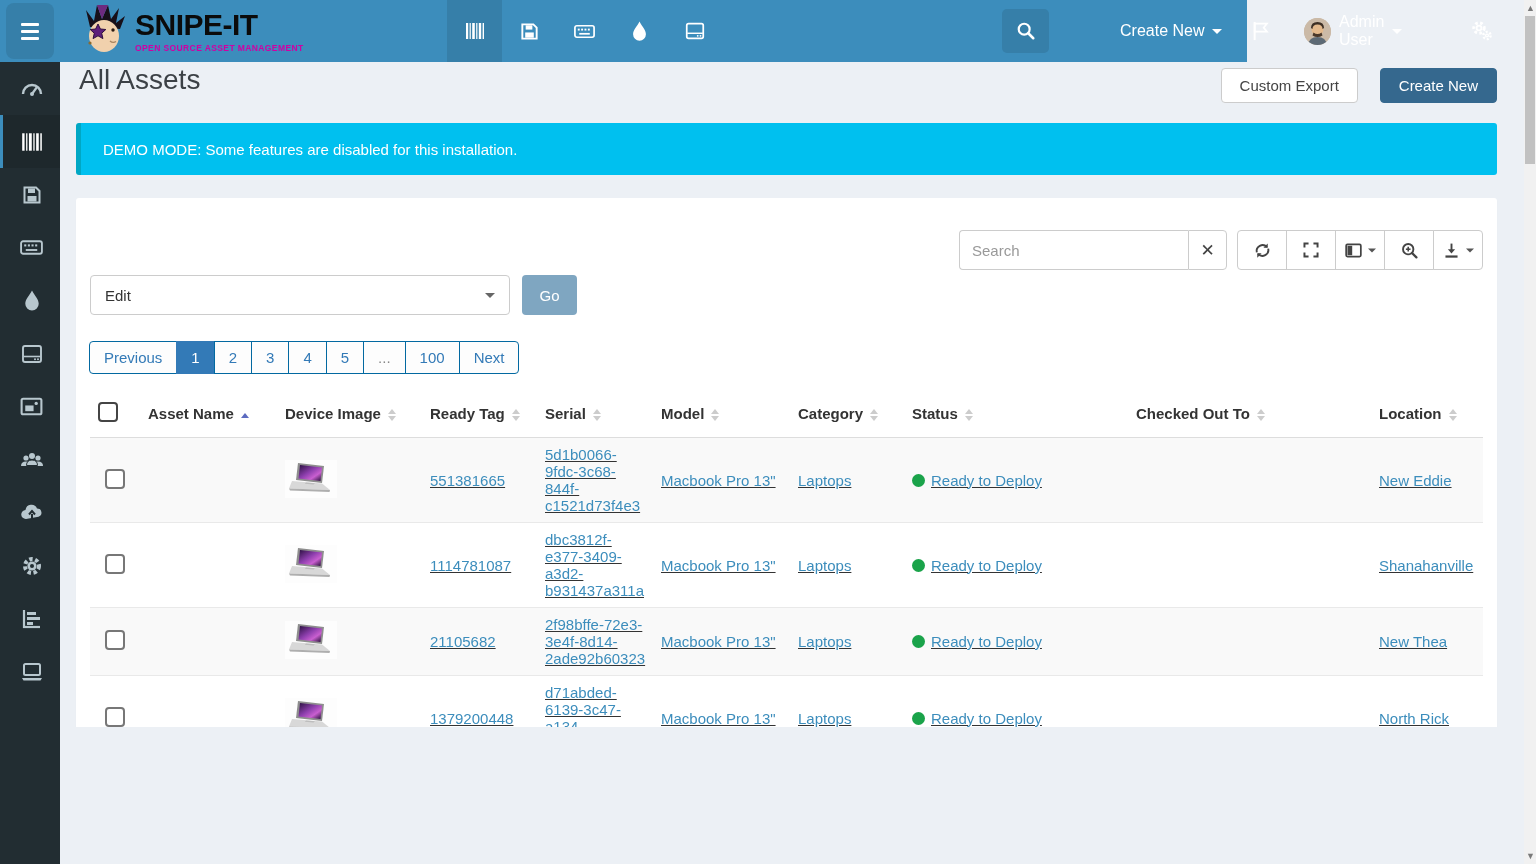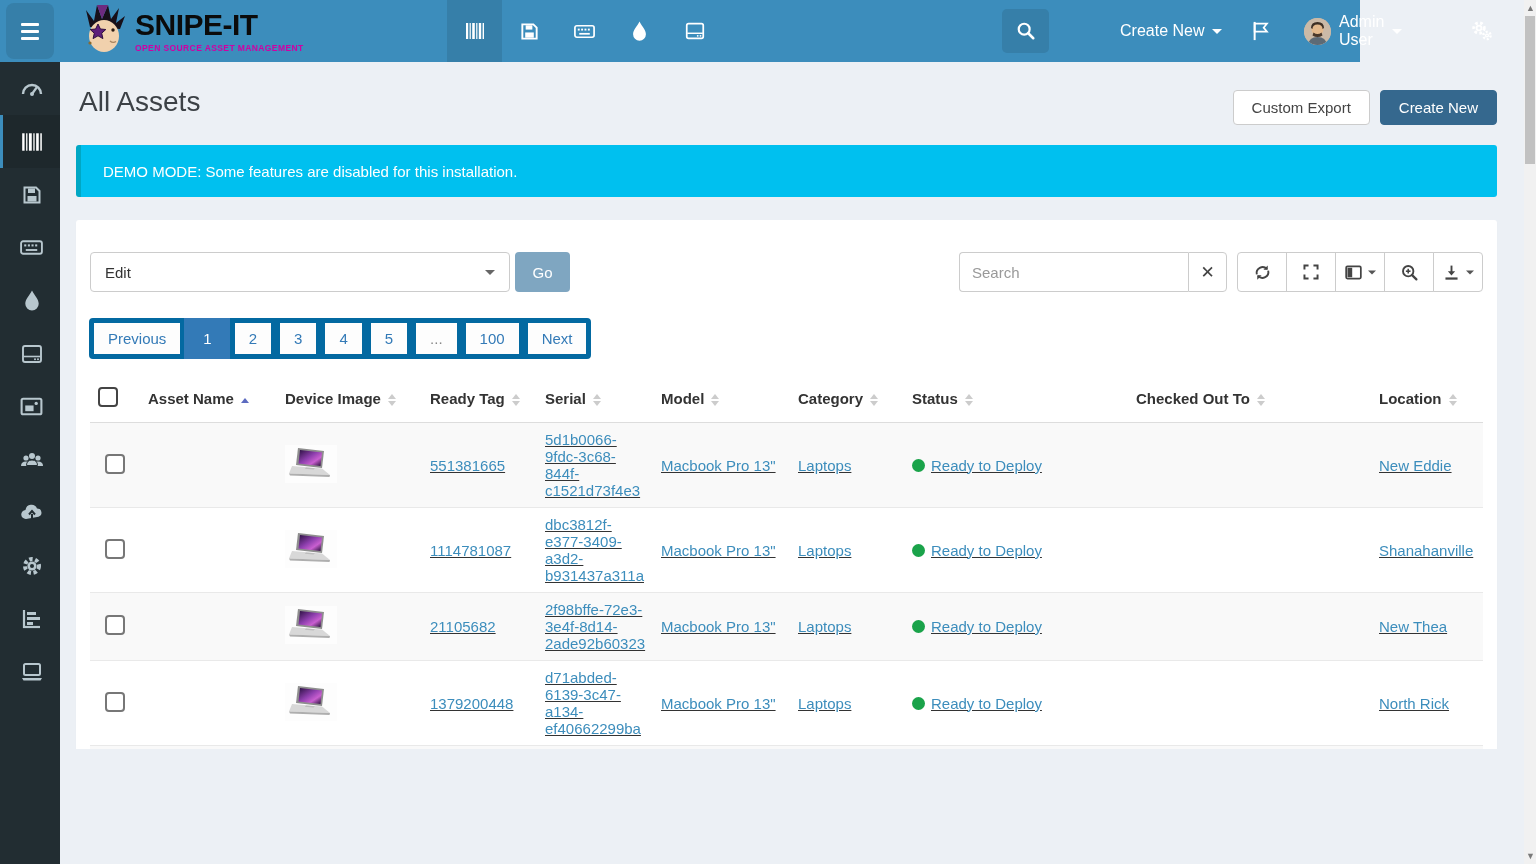--- a/index.html
+++ b/index.html
@@ -6,21 +6,21 @@
   html,body { margin:0; padding:0; }
   body {
     width:1536px; height:864px; overflow:hidden;
     font-family:"Liberation Sans","DejaVu Sans",sans-serif;
     background:#ecf0f5; color:#333;
   }
   .app { position:relative; width:1536px; height:864px; }
 
   
   .navbar {
-    position:absolute; top:0; left:0; width:1360px; height:62px;
+    position:absolute; top:0; left:0; width:1247px; height:62px;
     background:var(--navbar-blue); z-index:20;
   }
   .hamburger {
     position:absolute; left:6px; top:3px; width:48px; height:56px;
     background:var(--navbar-dark); border:none; border-radius:8px;
     display:flex; align-items:center; justify-content:center; cursor:pointer;
   }
   .hamburger-bars { display:flex; flex-direction:column; gap:4px; }
   .hamburger-bars span { display:block; width:18px; height:3px; background:#fff; border-radius:1px; }
 
@@ -52,39 +52,39 @@
   .nav-gears { left:1470px; }
   .caret { width:0; height:0; border-left:5px solid transparent; border-right:5px solid transparent; border-top:5px solid #fff; display:inline-block; }
   .avatar { width:27px; height:27px; border-radius:50%; overflow:hidden; background:#c9b8a6; flex:0 0 auto; }
 
   
   .sidebar { position:absolute; left:0; top:62px; width:60px; height:802px; background:var(--sidebar-bg); }
   .side-item { height:53px; display:flex; align-items:center; justify-content:center; color:#b8c7ce; cursor:pointer; border-left:3px solid transparent; }
   .side-item.active { background:var(--sidebar-active-bg); border-left-color:var(--navbar-blue); color:#fff; }
 
   
-  .content { position:absolute; left:60px; top:70px; width:1464px; height:679px; overflow:hidden; }
+  .content { position:absolute; left:60px; top:48px; width:1464px; height:679px; overflow:hidden; }
   .page-header { position:relative; height:75px; }
   .page-title { position:absolute; left:19px; top:16px; margin:0; font-size:28px; font-weight:400; color:#3c4146; }
-  .header-actions { position:absolute; right:27px; top:20px; display:flex; gap:10px; }
+  .header-actions { position:absolute; right:27px; top:20px; display:flex; gap:22px; }
   .btn { font-family:inherit; font-size:15px; border-radius:4px; cursor:pointer; }
   .btn-default { background:#fff; color:#444; border:1px solid #ccc; padding:8px 18px; }
   .btn-primary { background:var(--primary-btn); color:#fff; border:1px solid var(--primary-btn); padding:8px 18px; }
 
   .demo-banner {
     margin:0 27px 0 16px; height:52px; background:var(--banner-cyan);
     border-left:5px solid var(--banner-edge); border-radius:3px;
     display:flex; align-items:center; padding-left:22px;
     color:#fff; font-size:15px;
   }
 
   .card { margin:23px 27px 0 16px; background:#fff; border-radius:3px; padding:32px 14px 20px 14px; min-height:660px; box-shadow:0 1px 1px rgba(0,0,0,.05); }
 
   .card-toolbar { display:flex; justify-content:space-between; align-items:flex-start; }
-  .bulk { display:flex; gap:5px; }
+  .bulk { display:flex; gap:12px;margin-top:45px; }
   .fake-select {
     width:420px; height:40px; border:1px solid #ccc; border-radius:4px; background:#fff;
     display:flex; align-items:center; justify-content:space-between; padding:0 14px; cursor:pointer; font-size:15px; color:#333;
   }
   .fake-select .caret { border-top-color:#666; }
   .btn-go { width:55px; height:40px; background:var(--go-btn); color:#fff; border:none; font-size:15px; }
 
   .table-controls { display:flex; gap:10px; }
   .search-group { display:flex; }
   .tbl-search {
@@ -102,21 +102,21 @@
   .btn-icon:last-child { border-radius:0 4px 4px 0; }
   .btn-icon .caret { border-top-color:#555; transform:scale(0.8); }
 
   .table-meta { margin-top:26px; display:flex; justify-content:space-between; align-items:center; }
   .showing { display:flex; align-items:center; gap:10px; font-size:15px; color:#333; }
   .page-size-btn { height:38px; padding:0 12px; background:#f7f7f7; border:1px solid #ccc; border-radius:4px; font-size:15px; color:#333; display:flex; align-items:center; gap:8px; cursor:pointer; }
   .page-size-btn .caret { border-top-color:#555; }
 
   .pagination { list-style:none; margin:0; padding:0; display:flex; }
   .pagination li a {
-    display:block; padding:7px 14px; border:5px solid #0369a1; margin-left:-1px;
+    display:block; padding:7px 14px; border:1px solid #0369a1; margin-left:-1px;
     color:var(--pagination-active); background:#fdfdfd; font-size:15px; text-decoration:none; cursor:pointer;
   }
   .pagination li:first-child a { border-radius:4px 0 0 4px; }
   .pagination li:last-child a { border-radius:0 4px 4px 0; }
   .pagination li.active a { background:var(--pagination-active); border-color:var(--pagination-active); color:#fff; }
   .pagination li.disabled a { color:#888; cursor:default; }
 
   
   table.assets { width:1393px; border-collapse:collapse; margin-top:16px; font-size:15px; table-layout:fixed; }
   .assets th { text-align:left; padding:12px 8px; color:#333; font-weight:bold; border-bottom:1px solid #ddd; white-space:nowrap; overflow:visible; }

